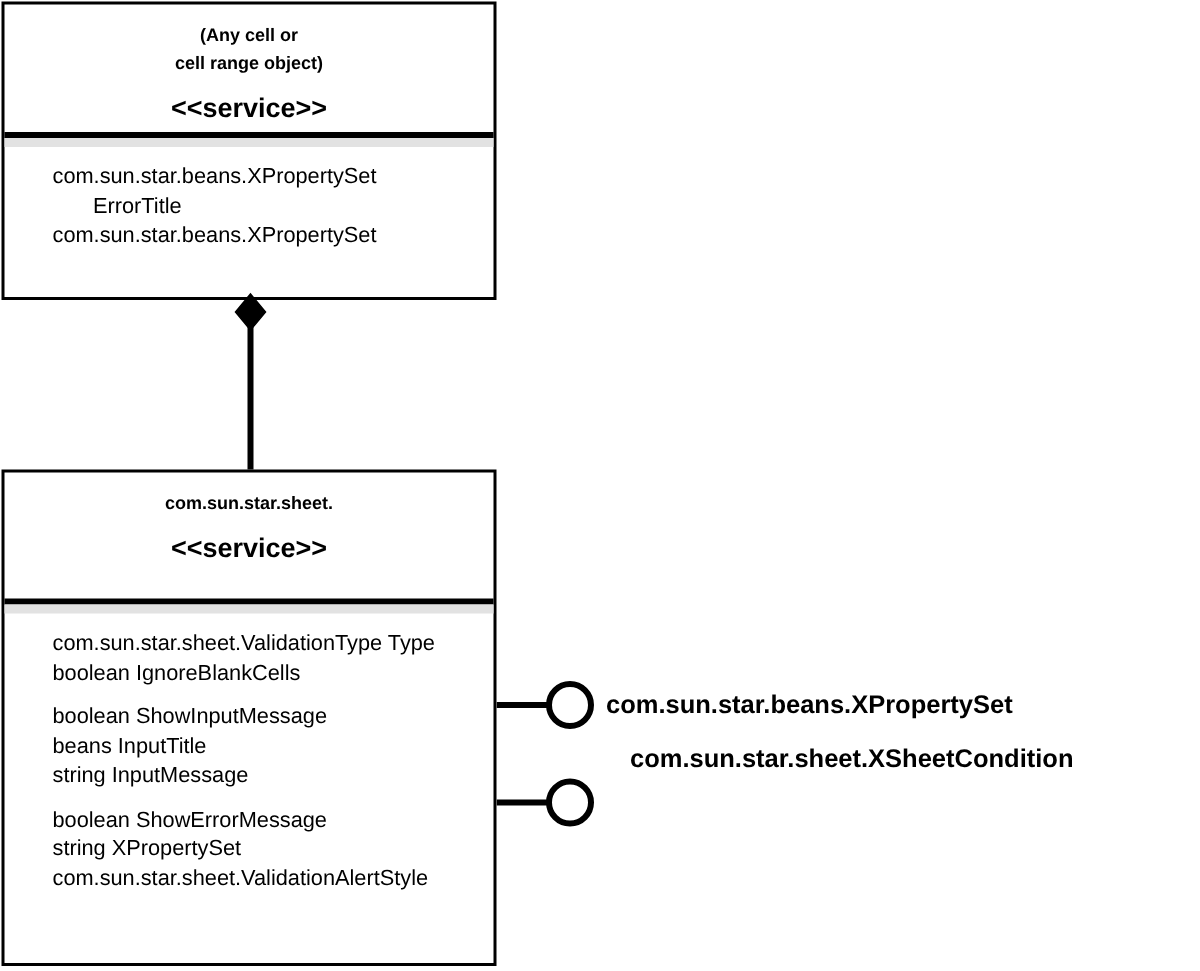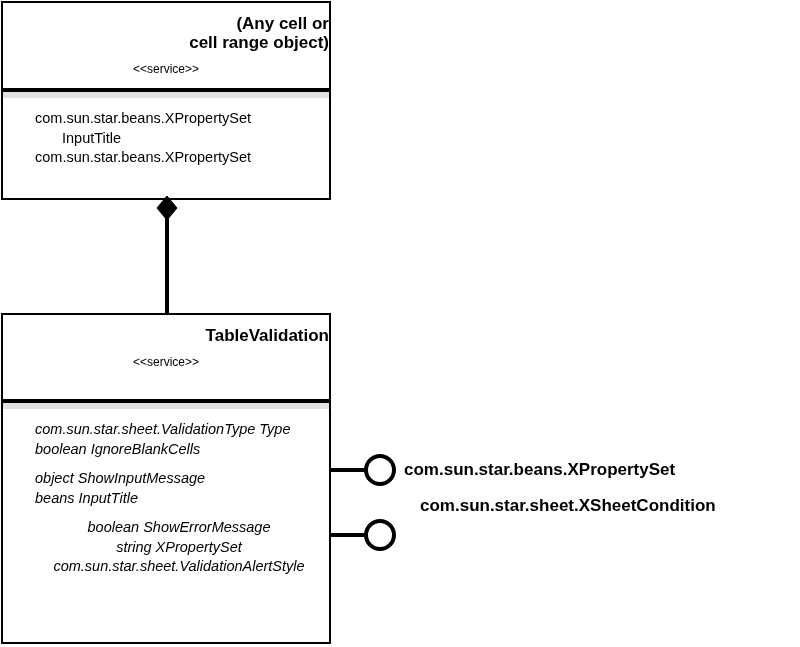--- a/index.html
+++ b/index.html
@@ -23,48 +23,48 @@
   #bottom-box { top: 313px; height: 331px; }
   .box-header {
     border-bottom: 4px solid #000;
     text-align: center;
     padding-top: 11px;
   }
   #top-box .box-header { height: 89px; }
   #bottom-box .box-header { height: 88px; }
   .box-title {
     font-weight: bold;
-    font-size: 17px;
+    font-size: 12px;
     line-height: 19px;
     white-space: nowrap;
-    text-align: right;
   }
   .stereotype {
-    font-size: 12px;
+    font-size: 18px;
     margin-top: 10px;
+    font-weight: bold;
   }
   .box-body {
     position: relative;
     padding: 17px 6px 0 32px;
     font-size: 14.5px;
   }
   .box-body::before {
     content: "";
     position: absolute;
     top: 0; left: 0; right: 0;
     height: 6px;
     background: #e2e2e2;
   }
   .body-line {
     line-height: 19.5px;
     white-space: nowrap;
   }
   .body-line.indent { padding-left: 27px; }
-  .body-group { margin-bottom: 10px; font-style: italic; }
-  .body-group:last-child { margin-bottom: 0; text-align: center; }
+  .body-group { margin-bottom: 10px; }
+  .body-group:last-child { margin-bottom: 0; }
   .connector-svg {
     position: absolute;
     left: 149px;
     top: 194px;
     width: 36px;
     height: 122px;
   }
   .lollipop-svg {
     position: absolute;
     width: 70px;
@@ -87,43 +87,44 @@
 <body>
 
 <div class="uml-box" id="top-box">
   <div class="box-header">
     <div class="box-title">(Any cell or</div>
     <div class="box-title">cell range object)</div>
     <div class="stereotype">&lt;&lt;service&gt;&gt;</div>
   </div>
   <div class="box-body">
     <div class="body-line">com.sun.star.beans.XPropertySet</div>
-    <div class="body-line indent">InputTitle</div>
+    <div class="body-line indent">ErrorTitle</div>
     <div class="body-line">com.sun.star.beans.XPropertySet</div>
   </div>
 </div>
 
 <svg class="connector-svg" viewBox="0 0 36 122" xmlns="http://www.w3.org/2000/svg">
   <line x1="18" y1="14" x2="18" y2="122" stroke="#000" stroke-width="4"></line>
   <polygon points="18,2 28,14 18,26 8,14" fill="#000" stroke="#000" stroke-width="1"></polygon>
 </svg>
 
 <div class="uml-box" id="bottom-box">
   <div class="box-header">
-    <div class="box-title">TableValidation</div>
+    <div class="box-title">com.sun.star.sheet.</div>
     <div class="stereotype">&lt;&lt;service&gt;&gt;</div>
   </div>
   <div class="box-body">
     <div class="body-group">
       <div class="body-line">com.sun.star.sheet.ValidationType Type</div>
       <div class="body-line">boolean IgnoreBlankCells</div>
     </div>
     <div class="body-group">
-      <div class="body-line">object ShowInputMessage</div>
+      <div class="body-line">boolean ShowInputMessage</div>
       <div class="body-line">beans InputTitle</div>
+      <div class="body-line">string InputMessage</div>
     </div>
     <div class="body-group">
       <div class="body-line">boolean ShowErrorMessage</div>
       <div class="body-line">string XPropertySet</div>
       <div class="body-line">com.sun.star.sheet.ValidationAlertStyle</div>
     </div>
   </div>
 </div>
 
 <svg class="lollipop-svg" id="lollipop-1" viewBox="0 0 70 40" xmlns="http://www.w3.org/2000/svg">

